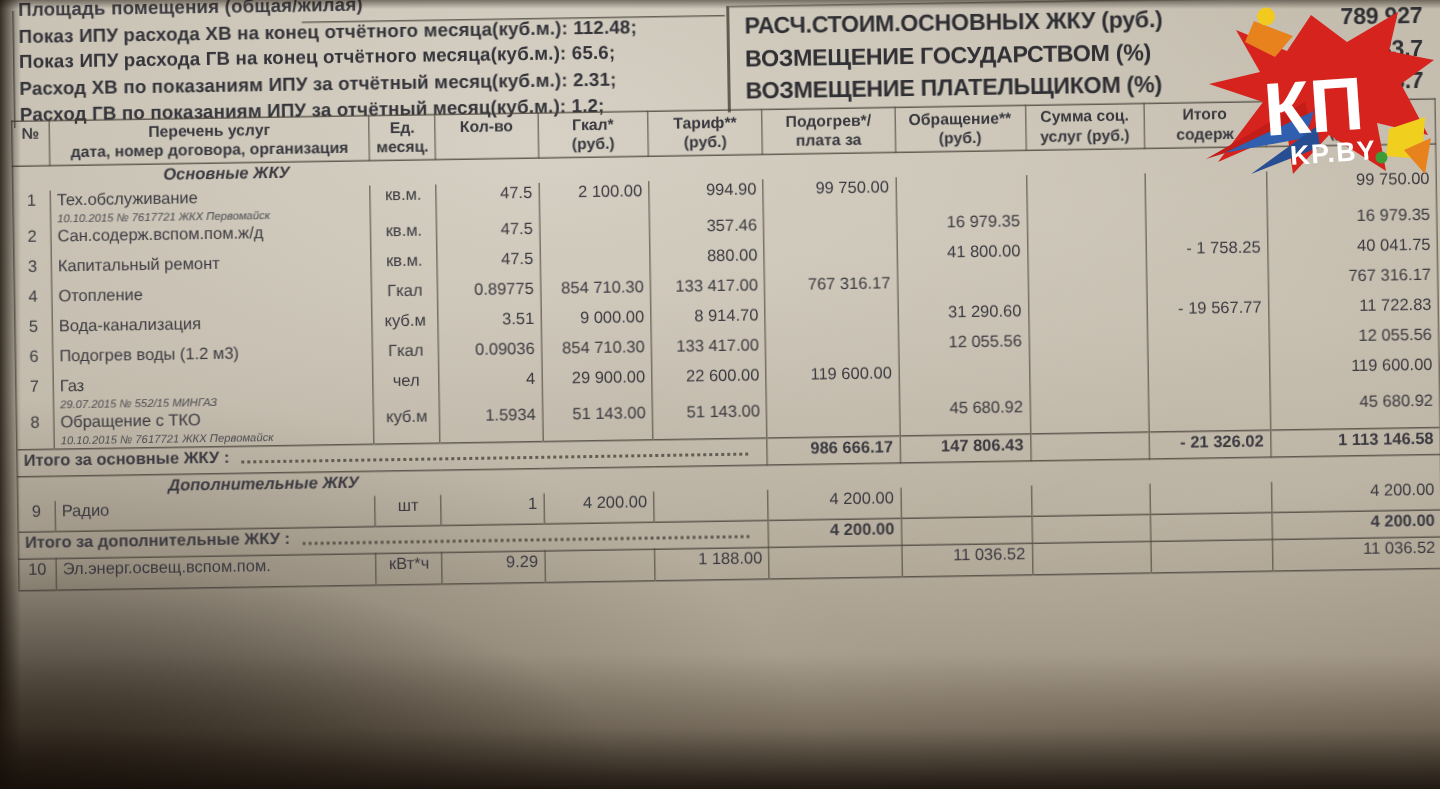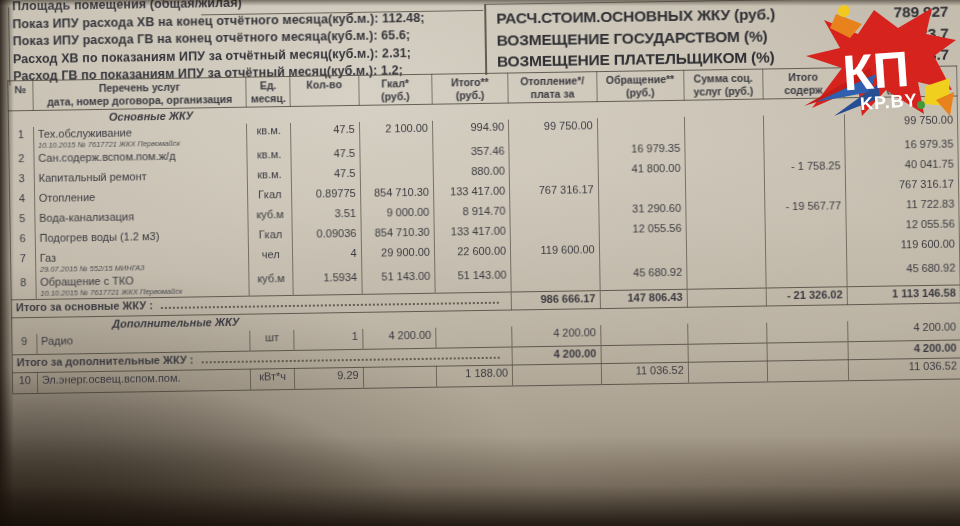--- a/index.html
+++ b/index.html
@@ -121,25 +121,25 @@
               <div>месяц.</div>
             </th>
           <th>
               <div>Кол-во</div>
             </th>
           <th>
               <div>Гкал*</div>
               <div>(руб.)</div>
             </th>
           <th>
-              <div>Итого**</div>
+              <div>Тариф**</div>
               <div>(руб.)</div>
             </th>
           <th>
-              <div>Отопление*/</div>
+              <div>Подогрев*/</div>
               <div>плата за</div>
             </th>
           <th>
               <div>Обращение**</div>
               <div>(руб.)</div>
             </th>
           <th>
               <div>Сумма соц.</div>
               <div>услуг (руб.)</div>
             </th>

